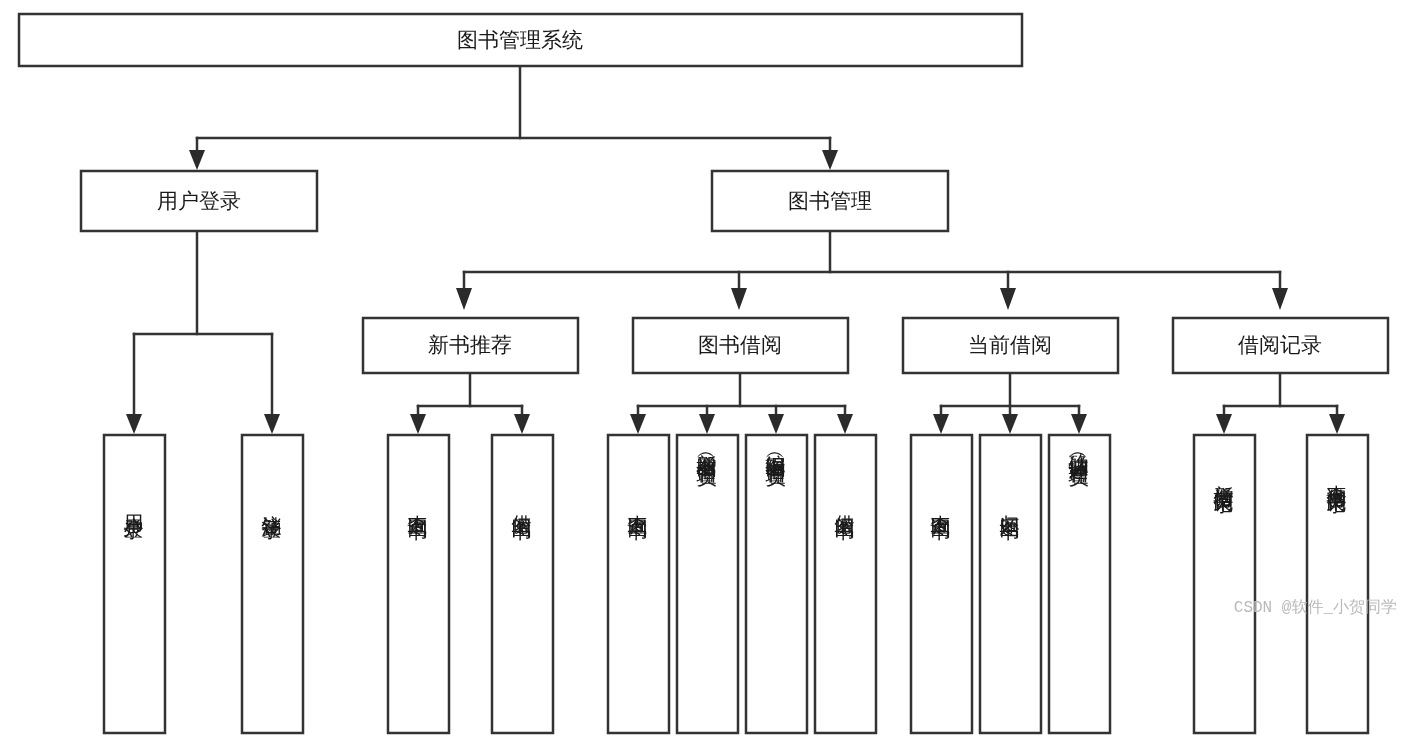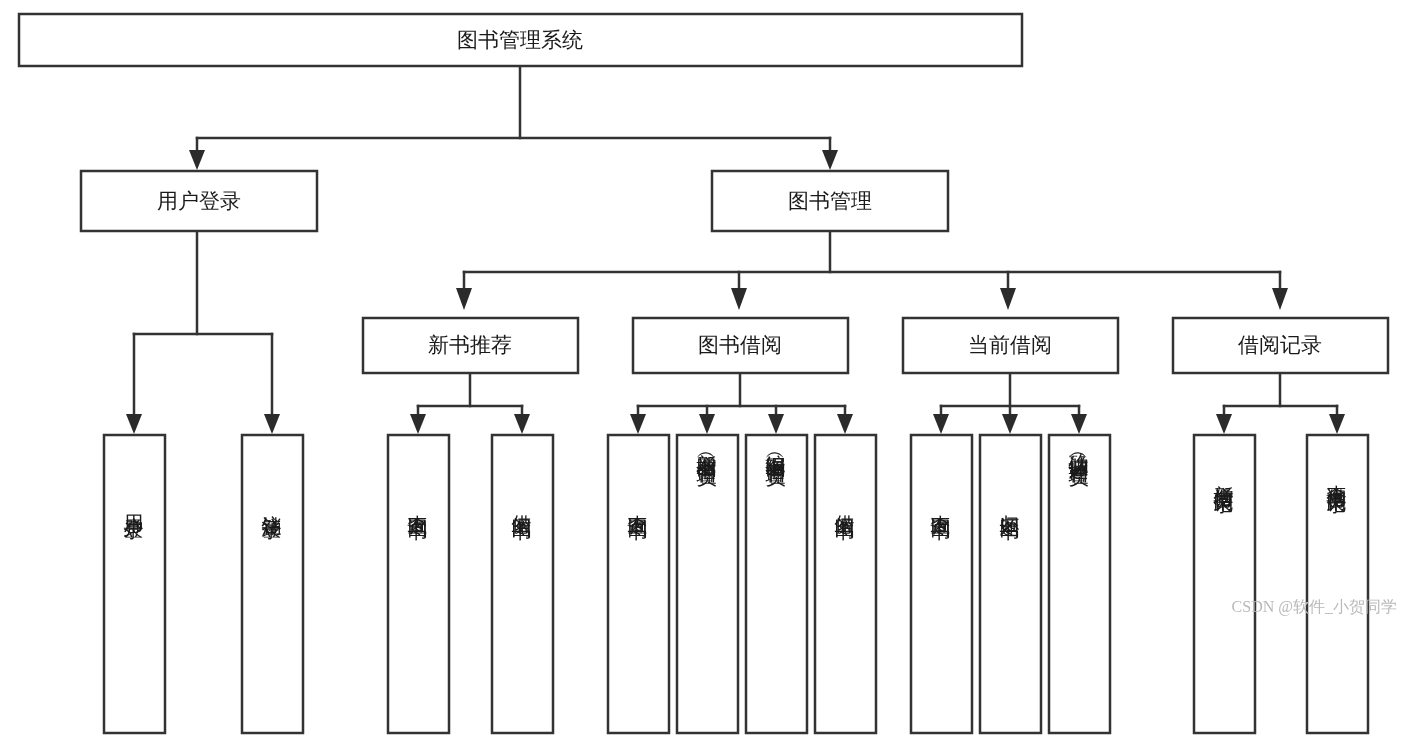--- a/index.html
+++ b/index.html
@@ -55,21 +55,21 @@
     font-size: 20px;
     fill: #1a1a1a;
     text-anchor: middle;
     writing-mode: vertical-rl;
     letter-spacing: 2px;
   }
   .watermark {
     position: absolute;
     right: 8px;
     bottom: 4px;
-    font-family: Liberation Serif, serif;
+    font-family: Liberation Mono, monospace;
     font-size: 16px;
     color: #b9b9b9;
     white-space: nowrap;
     user-select: none;
   }
 </style>
 </head>
 <body>
 
 <div id="diagram-root">

